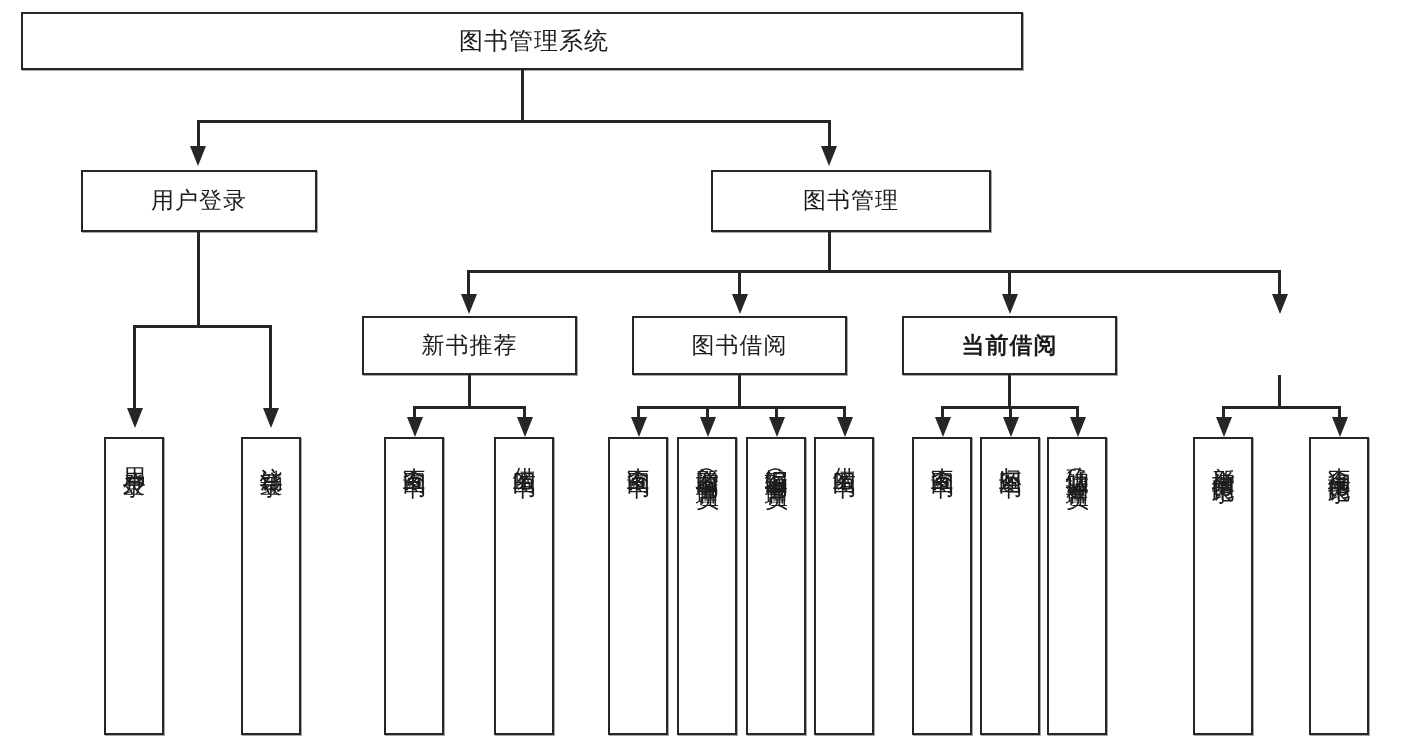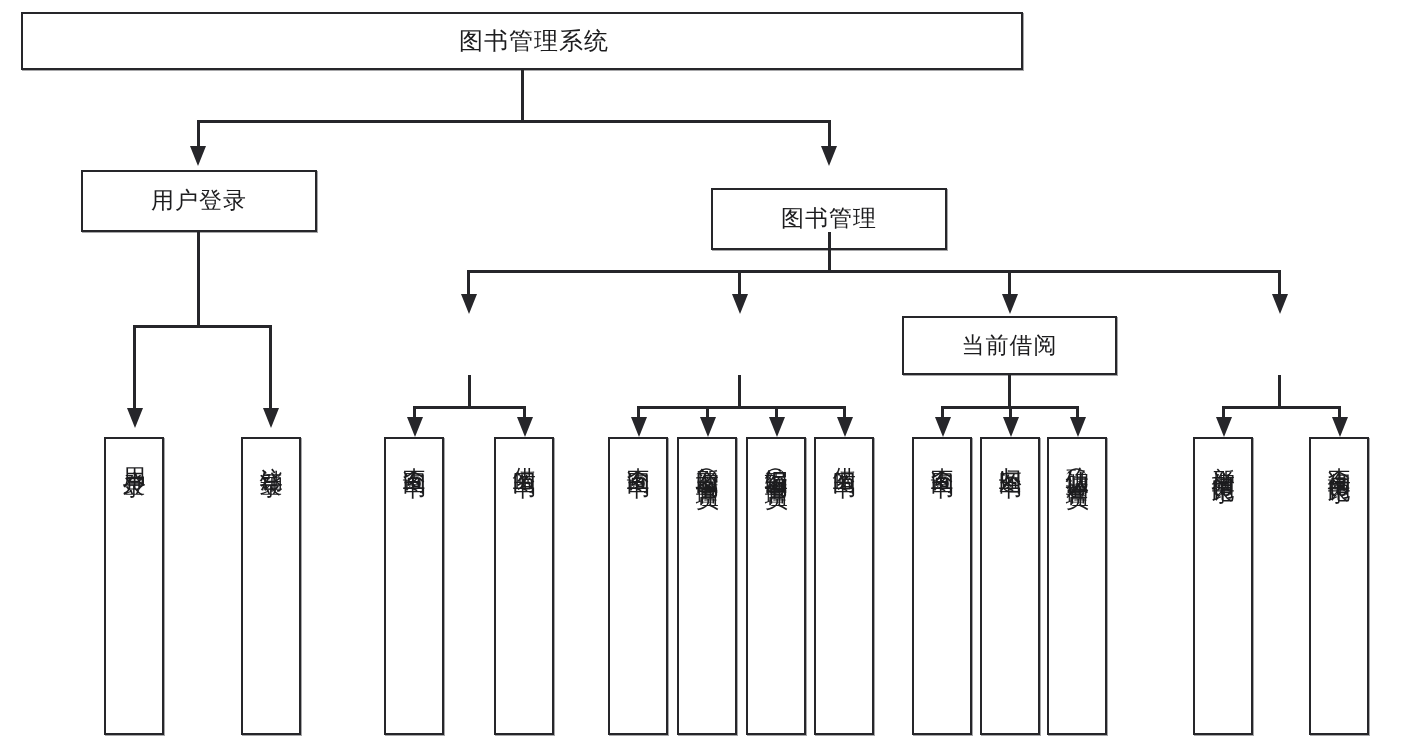--- a/index.html
+++ b/index.html
@@ -90,21 +90,21 @@
 
   <div class="vline" style="left:197px; top:120px; height:28px;"></div>
   <div class="arrow" style="left:190px; top:146px;"></div>
 
   <div class="vline" style="left:828px; top:120px; height:28px;"></div>
   <div class="arrow" style="left:821px; top:146px;"></div>
 
   <div class="node h" style="left:81px; top:170px; width:236px; height:62px;">
     <span>用户登录</span>
   </div>
-  <div class="node h" style="left:711px; top:188px; width:236px; height:62px;">
+  <div class="node h" style="left:711px; top:170px; width:280px; height:62px;">
     <span>图书管理</span>
   </div>
 
   <div class="vline" style="left:197px; top:232px; height:96px;"></div>
   <div class="hline" style="left:133px; top:325px; width:139px;"></div>
   <div class="vline" style="left:133px; top:325px; height:83px;"></div>
   <div class="arrow" style="left:127px; top:408px;"></div>
   <div class="vline" style="left:269px; top:325px; height:83px;"></div>
   <div class="arrow" style="left:263px; top:408px;"></div>
 
@@ -116,21 +116,27 @@
 
   <div class="vline" style="left:738px; top:270px; height:25px;"></div>
   <div class="arrow" style="left:732px; top:294px;"></div>
 
   <div class="vline" style="left:1008px; top:270px; height:25px;"></div>
   <div class="arrow" style="left:1002px; top:294px;"></div>
 
   <div class="vline" style="left:1278px; top:270px; height:25px;"></div>
   <div class="arrow" style="left:1272px; top:294px;"></div>
 
-  <div class="node h" style="left:902px; top:316px; width:215px; height:59px;">
+  <div class="node h" style="left:362px; top:316px; width:215px; height:59px;">
+    <span>新书推荐</span>
+  </div>
+  <div class="node h" style="left:632px; top:316px; width:215px; height:59px;">
+    <span>图书借阅</span>
+  </div>
+  <div class="node h" style="left:902px; top:316px; width:215px; height:59px;font-weight:bold;">
     <span>当前借阅</span>
   </div>
 
   <div class="vline" style="left:468px; top:375px; height:34px;"></div>
   <div class="hline" style="left:413px; top:406px; width:113px;"></div>
   <div class="vline" style="left:413px; top:406px; height:12px;"></div>
   <div class="arrow" style="left:407px; top:417px;"></div>
   <div class="vline" style="left:523px; top:406px; height:12px;"></div>
   <div class="arrow" style="left:517px; top:417px;"></div>
 

